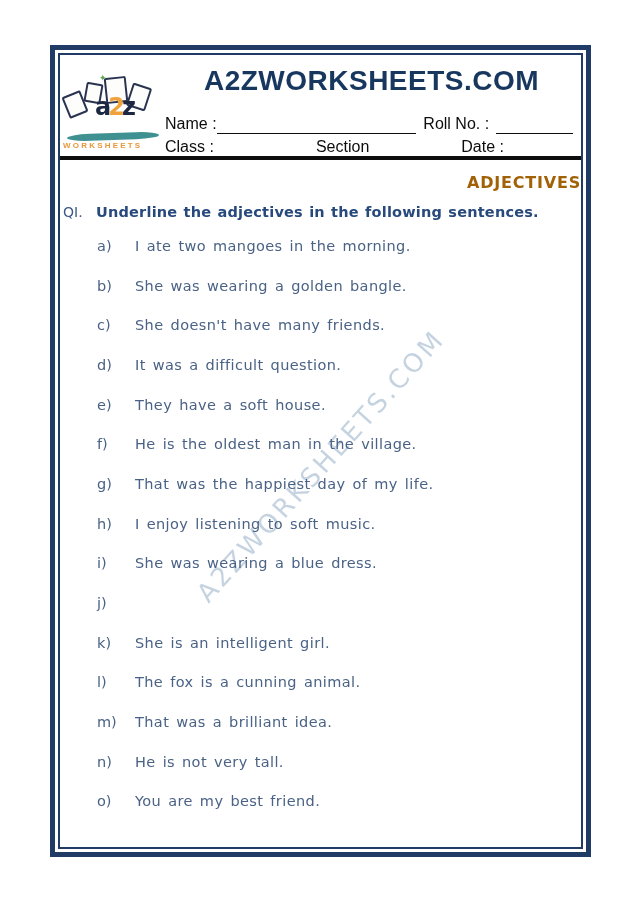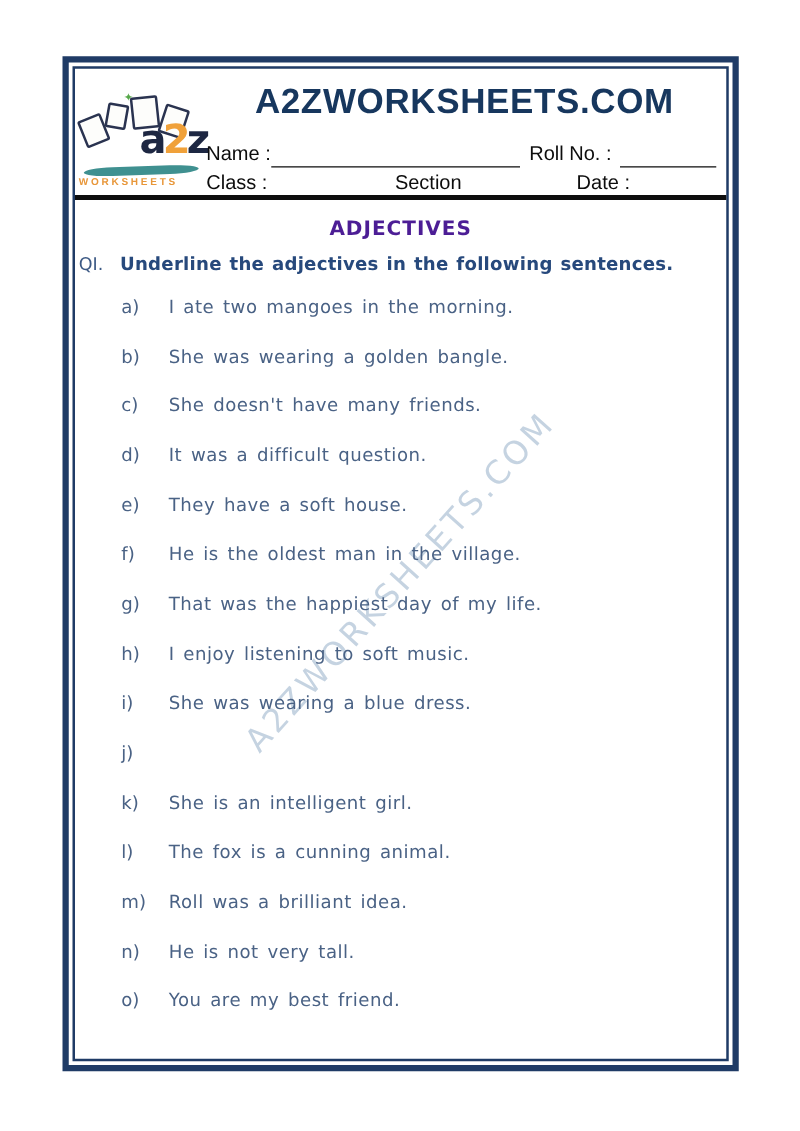--- a/index.html
+++ b/index.html
@@ -27,22 +27,22 @@
   .logo { position: absolute; left: 3px; top: 22px; width: 102px; height: 80px; }
   .paper {
     position: absolute; background: #fdfdfb; border: 2px solid #2a3350; border-radius: 2px;
   }
   .paper.p1 { width: 20px; height: 23px; left: 2px;  top: 16px; transform: rotate(-22deg); }
   .paper.p2 { width: 17px; height: 20px; left: 22px; top: 6px;  transform: rotate(10deg); }
   .paper.p3 { width: 22px; height: 26px; left: 42px; top: 0px;  transform: rotate(-6deg); }
   .paper.p4 { width: 20px; height: 24px; left: 66px; top: 8px;  transform: rotate(18deg); }
   .sparkle { position: absolute; left: 36px; top: -4px; color: #57a84a; font-size: 9px; }
   .logo-word {
-    position: absolute; left: 0; top: 18px; width: 100%; text-align: right;
-    font-family: "DejaVu Sans", sans-serif; font-weight: bold; font-size: 32px; line-height: 1;
+    position: absolute; left: 0; top: 18px; width: 100%; text-align: center;
+    font-family: "DejaVu Sans", sans-serif; font-weight: bold; font-size: 24px; line-height: 1;
     letter-spacing: -3px; color: #1d2742;
   }
   .logo-word .digit2 { color: #f0a13a; }
   .swoosh {
     position: absolute; left: 4px; top: 56px; width: 92px; height: 7px;
     background: #1d7d7d; border-radius: 50% / 100%; transform: rotate(-2deg); opacity: .85;
   }
   .logo-caption {
     position: absolute; left: 0; top: 64px; width: 100%; text-align: left;
     font-size: 8px; font-weight: bold; letter-spacing: 2.2px; color: #e8973a;
@@ -52,22 +52,22 @@
   .form-rows { position: absolute; left: 105px; right: 8px; top: 58px; font-size: 16px; color: #0d0d0d; }
   .form-row { display: flex; align-items: flex-end; height: 21px; margin-bottom: 2px; white-space: nowrap; }
   .flabel { padding-bottom: 1px; }
   .uline { border-bottom: 1.5px solid #0d0d0d; height: 14px; }
   .grow { flex: 1 1 auto; }
   .gap { width: 7px; }
 
   
   .content { position: relative; font-family: "DejaVu Sans", sans-serif; z-index: 1; }
   .ws-title {
-    margin-top: 13px; text-align: center; font-size: 16px; font-weight: bold;
-    letter-spacing: .8px; color: #4c1d95;
+    margin-top: 13px; text-align: right; font-size: 16px; font-weight: bold;
+    letter-spacing: .8px; color: #a16207;
   }
   .question { display: flex; margin-top: 12px; padding-left: 3px; align-items: baseline; }
   .q-no { width: 33px; font-size: 14px; color: #3d5a85; flex: 0 0 auto; }
   .instruction {
     font-size: 14.5px; font-weight: bold; color: #27497c; letter-spacing: .2px; word-spacing: 1px; text-align: center;
   }
   .items { margin-top: 6px; padding-left: 37px; }
   .item { display: flex; align-items: center; height: 39.7px; }
   .item-letter { width: 38px; font-size: 14.5px; color: #4a6285; flex: 0 0 auto; }
   .item-text { font-size: 14.5px; color: #4a6285; letter-spacing: .4px; word-spacing: 2px; }
@@ -180,21 +180,21 @@
           <div class="item">
             <span class="item-letter">k)</span>
             <span class="item-text">She is an intelligent girl.</span>
           </div>
           <div class="item">
             <span class="item-letter">l)</span>
             <span class="item-text">The fox is a cunning animal.</span>
           </div>
           <div class="item">
             <span class="item-letter">m)</span>
-            <span class="item-text">Roll was a brilliant idea.</span>
+            <span class="item-text">That was a brilliant idea.</span>
           </div>
           <div class="item">
             <span class="item-letter">n)</span>
             <span class="item-text">He is not very tall.</span>
           </div>
           <div class="item">
             <span class="item-letter">o)</span>
             <span class="item-text">You are my best friend.</span>
           </div>
         </div>

